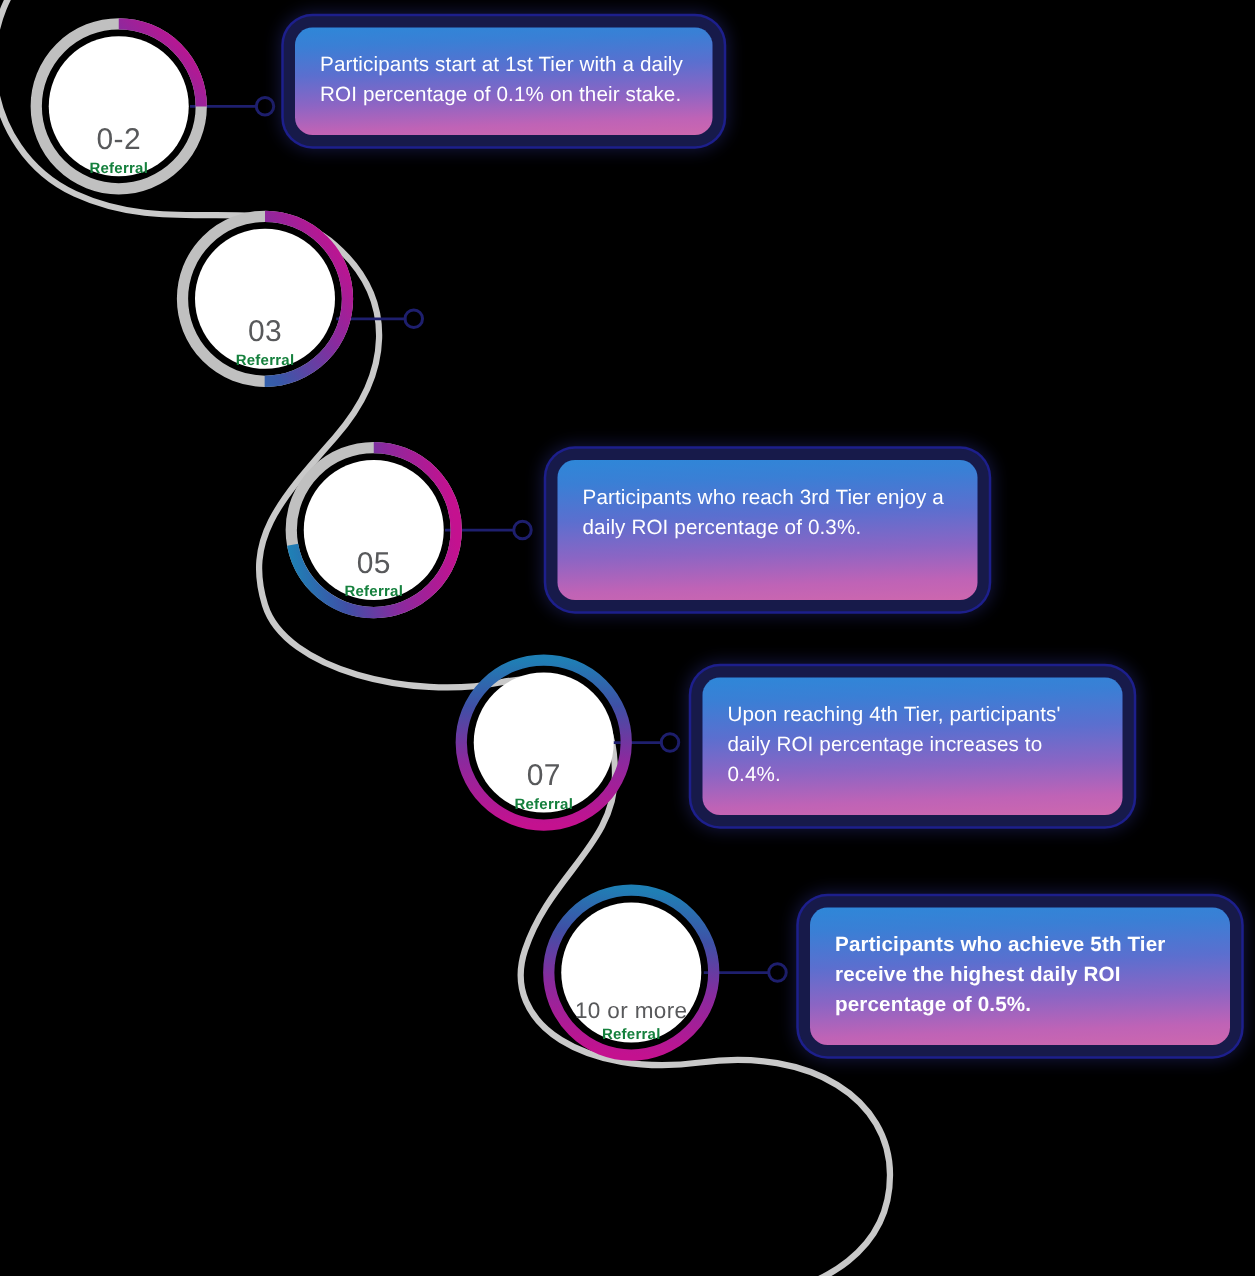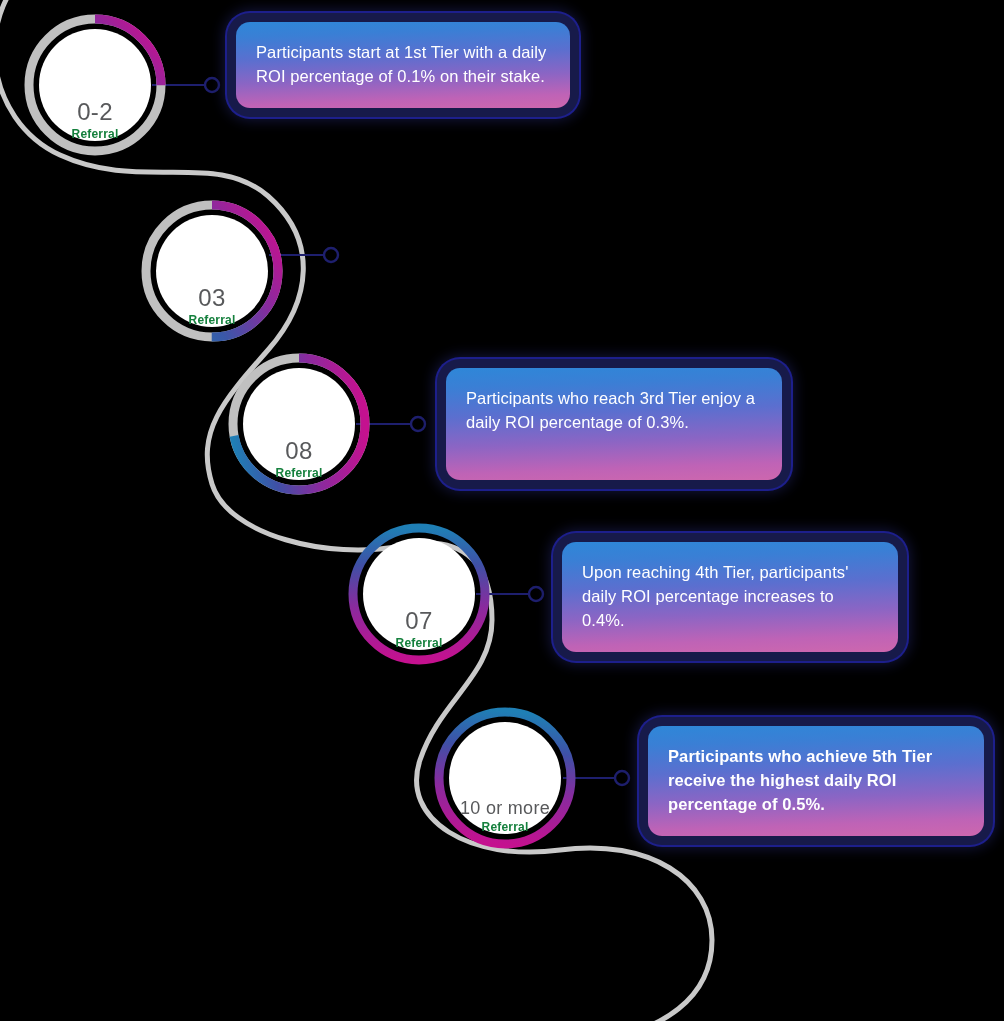--- a/index.html
+++ b/index.html
@@ -155,21 +155,21 @@
       </defs>
       <circle cx="75" cy="75" r="66" fill="none" stroke="#c0c0c0" stroke-width="9"></circle>
       <circle cx="75" cy="75" r="66" fill="none" stroke="url(#g1)" stroke-width="9" stroke-dasharray="103.7 414.7" transform="rotate(-90 75 75)"></circle>
     </svg>
     <div class="node-core">
       <div class="node-count">0-2</div>
       <div class="node-caption">Referral</div>
     </div>
   </div>
 
-  <div class="node" style="left:137px; top:196px;">
+  <div class="node" style="left:137px; top:164px;">
     <svg class="node-ring" viewBox="0 0 150 150">
       <defs>
         <linearGradient id="g2" x1="0.2" y1="0" x2="0.8" y2="1">
           <stop offset="0%" stop-color="#1f7fb5"></stop>
           <stop offset="35%" stop-color="#3a58a8"></stop>
           <stop offset="70%" stop-color="#8a2a9e"></stop>
           <stop offset="100%" stop-color="#c4118f"></stop>
         </linearGradient>
       </defs>
       <circle cx="75" cy="75" r="66" fill="none" stroke="#c0c0c0" stroke-width="9"></circle>
@@ -188,26 +188,26 @@
           <stop offset="0%" stop-color="#1f7fb5"></stop>
           <stop offset="30%" stop-color="#3f50a6"></stop>
           <stop offset="62%" stop-color="#8a2a9e"></stop>
           <stop offset="100%" stop-color="#c4118f"></stop>
         </linearGradient>
       </defs>
       <circle cx="75" cy="75" r="66" fill="none" stroke="#c0c0c0" stroke-width="9"></circle>
       <circle cx="75" cy="75" r="66" fill="none" stroke="url(#g3)" stroke-width="9" stroke-dasharray="298.6 414.7" transform="rotate(-90 75 75)"></circle>
     </svg>
     <div class="node-core">
-      <div class="node-count">08</div>
-      <div class="node-caption">Referral</div>
-    </div>
-  </div>
-
-  <div class="node" style="left:344px; top:519px;">
+      <div class="node-count">05</div>
+      <div class="node-caption">Referral</div>
+    </div>
+  </div>
+
+  <div class="node" style="left:360px; top:519px;">
     <svg class="node-ring" viewBox="0 0 150 150">
       <defs>
         <linearGradient id="g4" x1="0.5" y1="0" x2="0.5" y2="1">
           <stop offset="0%" stop-color="#1f7fb5"></stop>
           <stop offset="28%" stop-color="#3f50a6"></stop>
           <stop offset="60%" stop-color="#8a2a9e"></stop>
           <stop offset="100%" stop-color="#c4118f"></stop>
         </linearGradient>
       </defs>
       <circle cx="75" cy="75" r="66" fill="none" stroke="url(#g4)" stroke-width="9"></circle>

